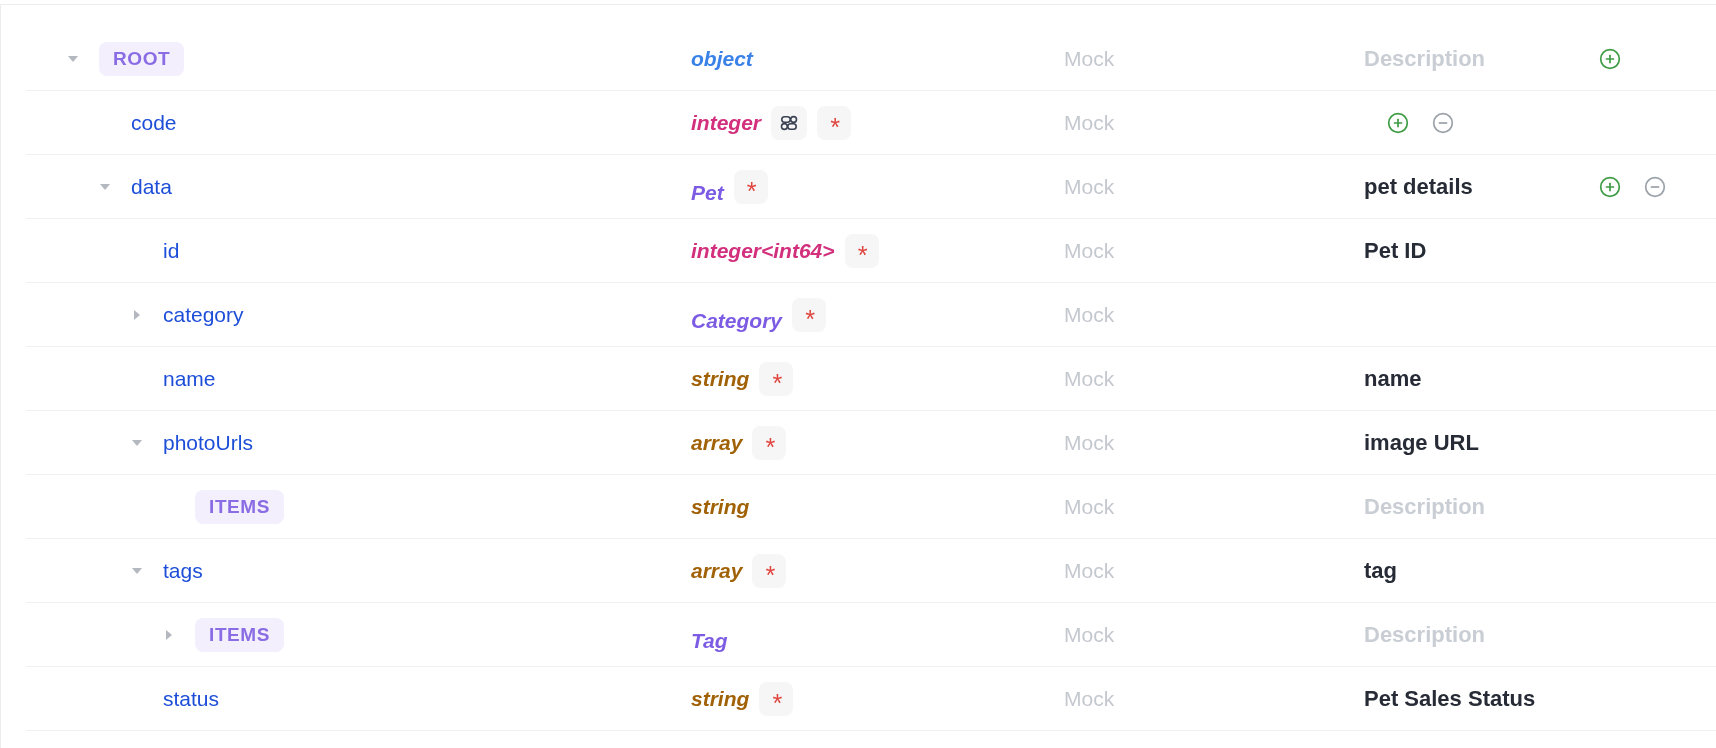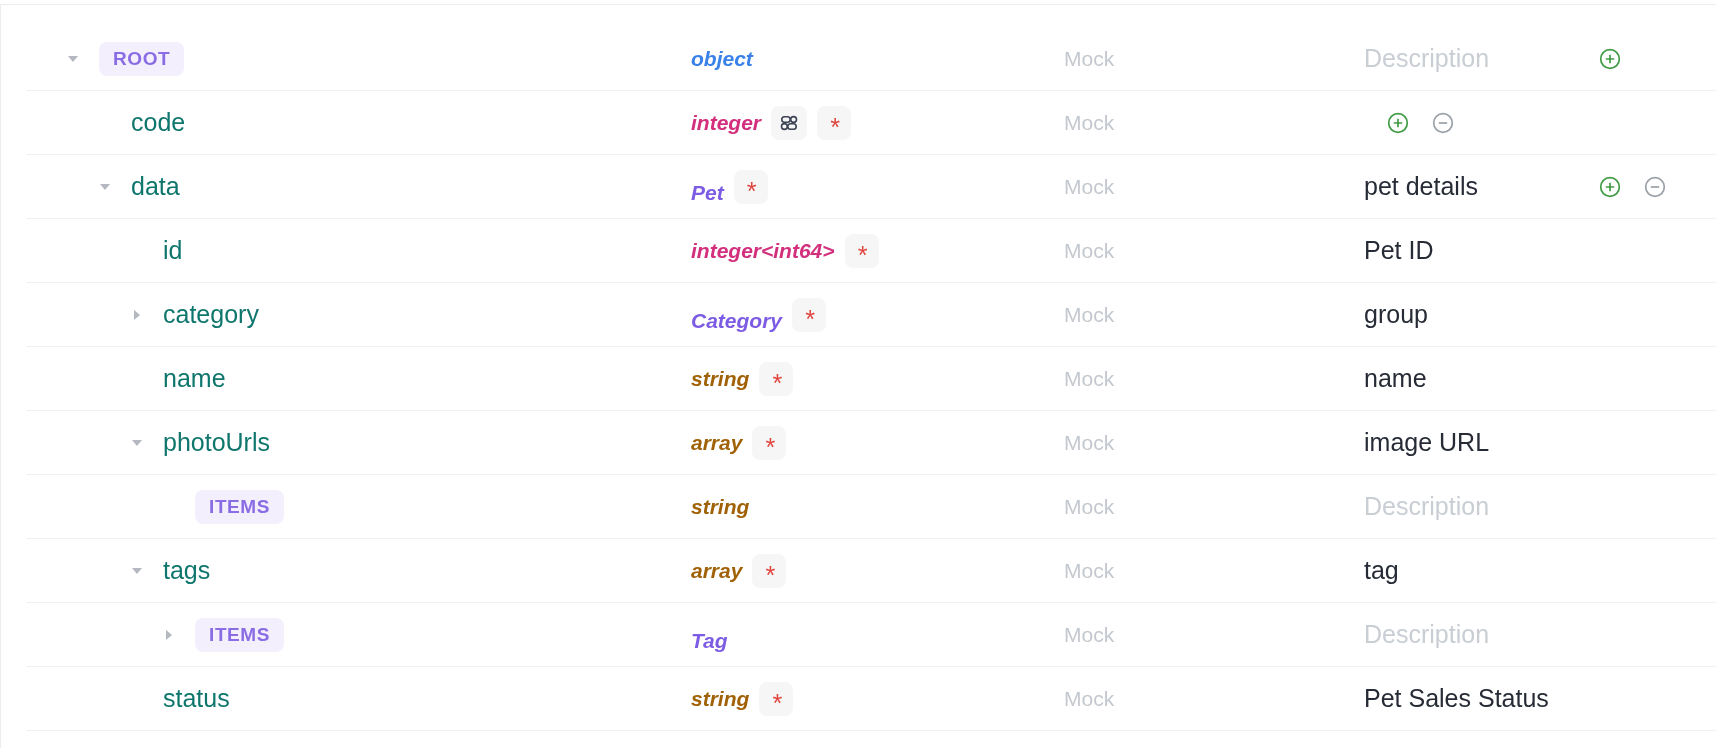--- a/index.html
+++ b/index.html
@@ -15,40 +15,40 @@
   
   .name-cell { overflow:hidden; }
   .indent { display:inline-block; height:1px; flex:none; }
   .caret-box { width:24px; height:24px; flex:none; display:flex; align-items:center;
     justify-content:center; margin-right:14px; cursor:pointer; }
   .caret { width:0; height:0; }
   .caret-down { border-left:5px solid transparent; border-right:5px solid transparent;
     border-top:6px solid #b4b8bf; }
   .caret-right { border-top:5px solid transparent; border-bottom:5px solid transparent;
     border-left:6px solid #b4b8bf; }
-  .fname { font-size:25px; color:#0f766e; white-space:nowrap; }
+  .fname { font-size:21px; color:#1d4ed8; white-space:nowrap; }
   .fname.name-badge { background:#f3effc; color:#8a6ce4; font-weight:600; font-size:19px;
     letter-spacing:0.6px; padding:6px 14px; border-radius:8px; }
 
   
   .type-cell { gap:10px;font-style:italic; }
   .ftype { font-size:21px; font-weight:600; white-space:nowrap; }
   .type-blue   { color:#3b82e8; }
   .type-magenta{ color:#d22f7d; }
   .type-purple { color:#7d5ce4;margin-top:12px; }
   .type-green  { color:#a16207; }
   .badge { background:#f6f6f7; border-radius:8px; display:flex; align-items:center;
     justify-content:center; flex:none; }
   .icon-badge { width:36px; height:34px; cursor:pointer; }
   .star-badge { width:34px; height:34px; }
   .star { color:#e0453e; font-size:25px; font-weight:400; transform:translateY(5px); }
 
   
   .mock { font-size:21px; color:#c4c8cf; cursor:text; }
-  .desc { font-size:25px; color:#262b36; cursor:text; white-space:nowrap; }
+  .desc { font-size:22px; color:#262b36; cursor:text; white-space:nowrap;font-weight:bold; }
   .desc.placeholder { color:#c9cdd4; }
 
   
   .actions-cell { padding-left:23px; gap:23px; }
   .action { width:22px; height:22px; display:flex; cursor:pointer; flex:none; }
 </style>
 </head>
 <body>
 
 <div class="panel">
@@ -198,23 +198,20 @@
     <div class="cell type-cell">
       <span class="ftype type-purple">Category</span>
 
       <span class="badge star-badge">
         <span class="star">*</span>
       </span>
     </div>
     <div class="cell mock-cell">
       <span class="mock">Mock</span>
     </div>
-    <div class="cell desc-cell">
-      <span class="desc">group</span>
-    </div>
     <div class="cell actions-cell">
       
       
     </div>
   </div>
 
   <div class="row">
     <div class="cell name-cell">
       <span class="indent" style="width: 99px;"></span>
       <span class="caret-box">

